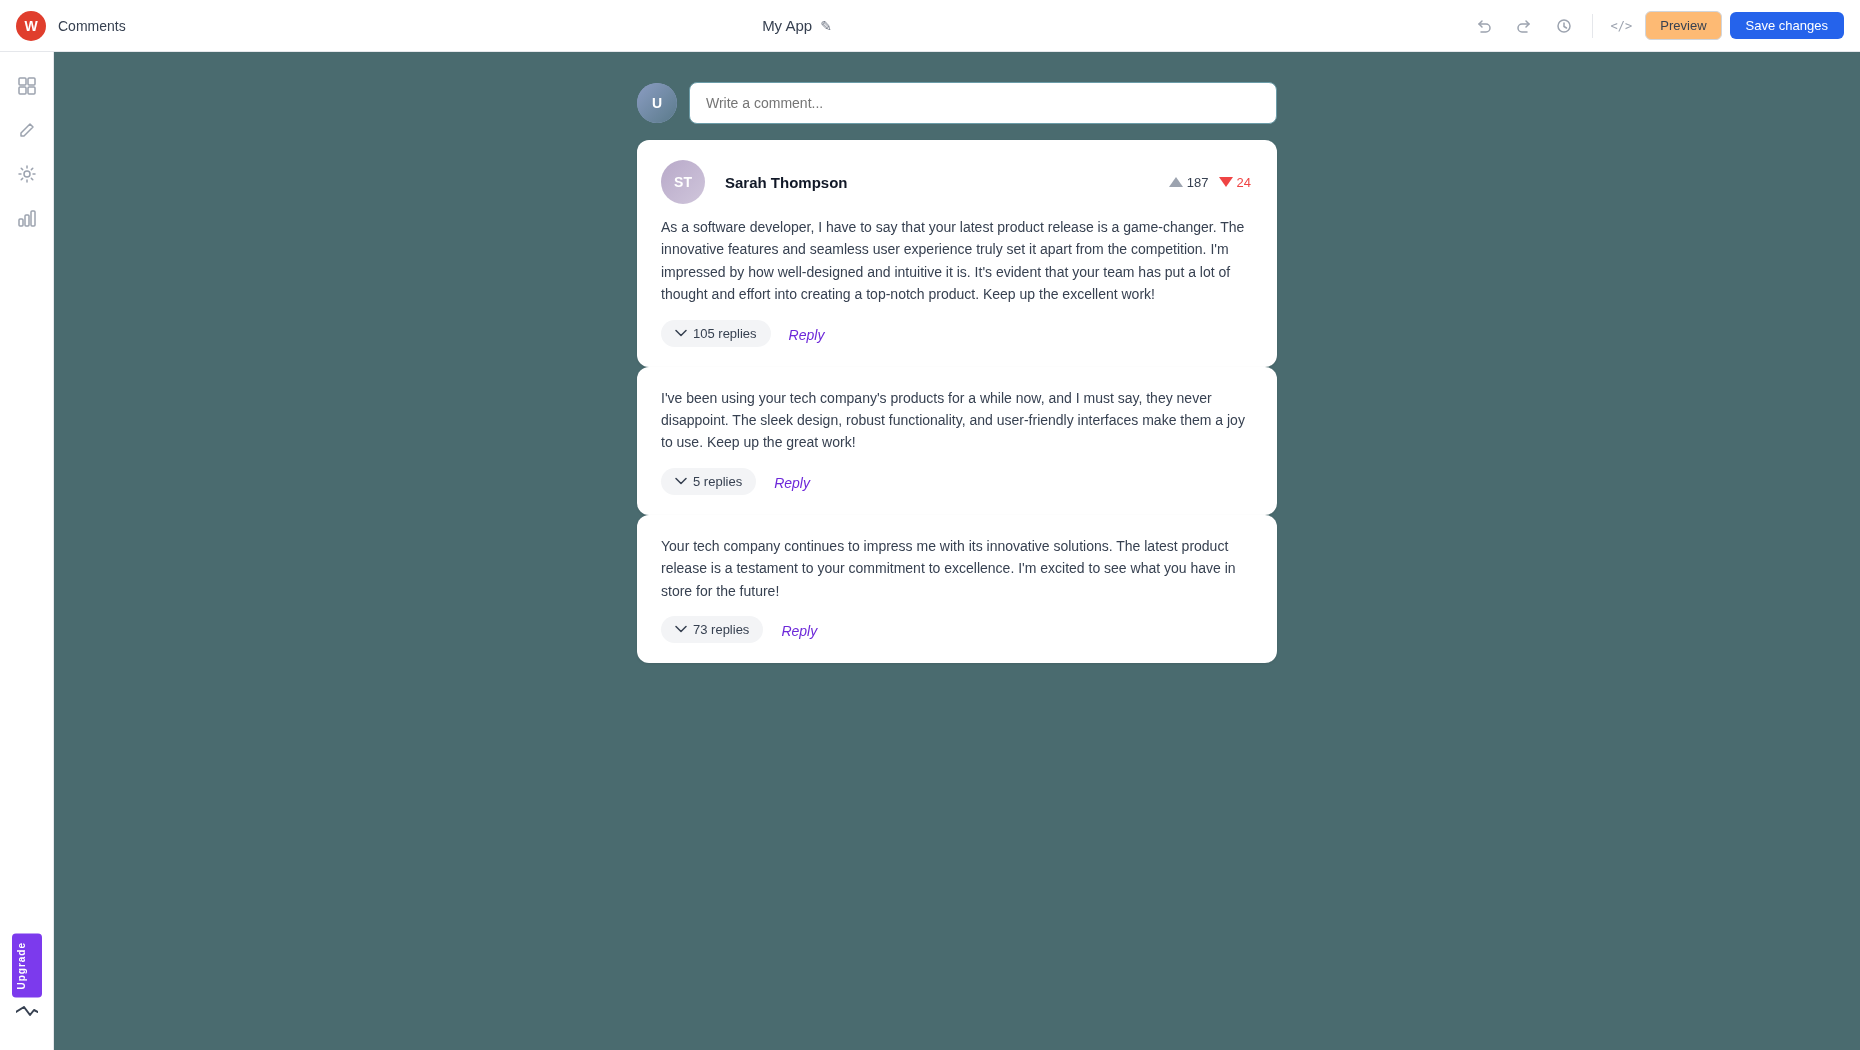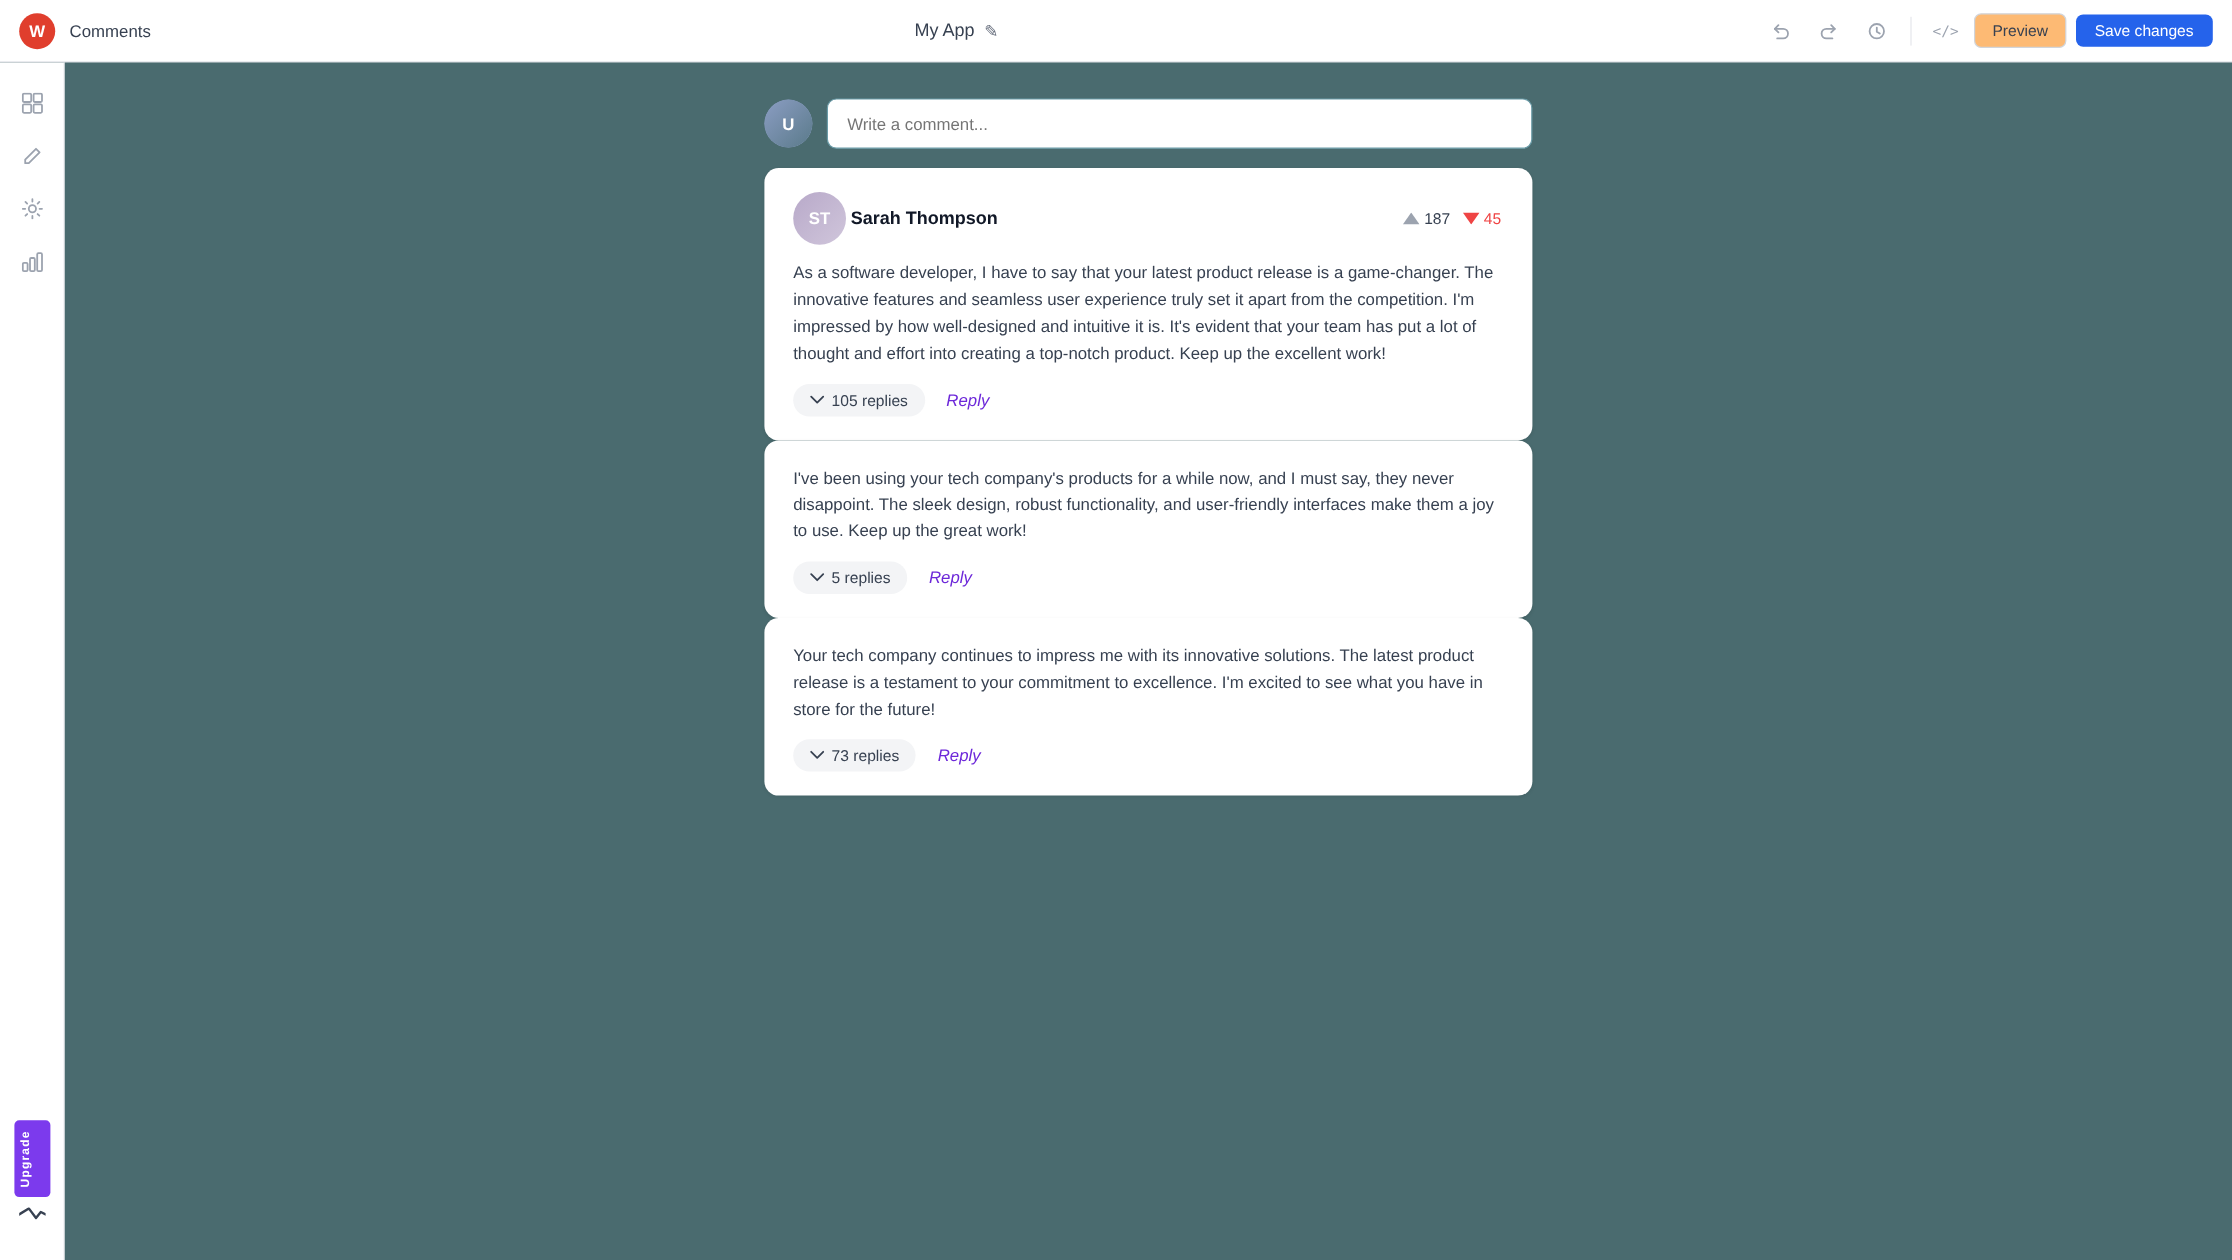--- a/index.html
+++ b/index.html
@@ -167,21 +167,21 @@
     
     .comment-card {
       background: #fff;
       border-radius: 12px;
       padding: 20px 24px;
       box-shadow: 0 1px 3px rgba(0,0,0,0.08);
     }
     .comment-header {
       display: flex;
       align-items: center;
-      gap: 4px;
+      gap: 20px;
       margin-bottom: 12px;
     }
     .avatar-large {
       width: 44px; height: 44px;
       border-radius: 50%;
       flex-shrink: 0;
     }
     .author-name {
       font-size: 15px;
       font-weight: 600;
@@ -207,21 +207,21 @@
     .vote-count-up { color: #374151; font-weight: 500; }
     .vote-count-down { color: #ef4444; font-weight: 500; }
     .comment-body {
       font-size: 14px;
       color: #374151;
       line-height: 1.6;
       margin-bottom: 14px;
     }
     .comment-actions {
       display: flex;
-      align-items: center;
+      align-items: flex-end;
       gap: 10px;
     }
     .replies-btn {
       display: flex;
       align-items: center;
       gap: 6px;
       background: #f3f4f6;
       border: none;
       border-radius: 20px;
       padding: 6px 14px;
@@ -354,21 +354,21 @@
         <button class="vote-btn">
           <svg width="14" height="10" viewBox="0 0 14 10" fill="none">
                     <polygon points="7,0 14,10 0,10" fill="#9ca3af"></polygon>
                   </svg>
           <span class="vote-count-up">187</span>
         </button>
         <button class="vote-btn">
           <svg width="14" height="10" viewBox="0 0 14 10" fill="none">
                     <polygon points="7,10 14,0 0,0" fill="#ef4444"></polygon>
                   </svg>
-          <span class="vote-count-down">45</span>
+          <span class="vote-count-down">24</span>
         </button>
       </div>
     </div>
     <div class="comment-body">As a software developer, I have to say that your latest product release is a game-changer. The innovative features and seamless user experience truly set it apart from the competition. I'm impressed by how well-designed and intuitive it is. It's evident that your team has put a lot of thought and effort into creating a top-notch product. Keep up the excellent work!</div>
     <div class="comment-actions">
       <button class="replies-btn">
         <svg width="12" height="8" viewBox="0 0 12 8" fill="none">
                   <path d="M1 1.5L6 6.5L11 1.5" stroke="#374151" stroke-width="1.5" stroke-linecap="round" stroke-linejoin="round"></path>
                 </svg>
         <span>105 replies</span>

